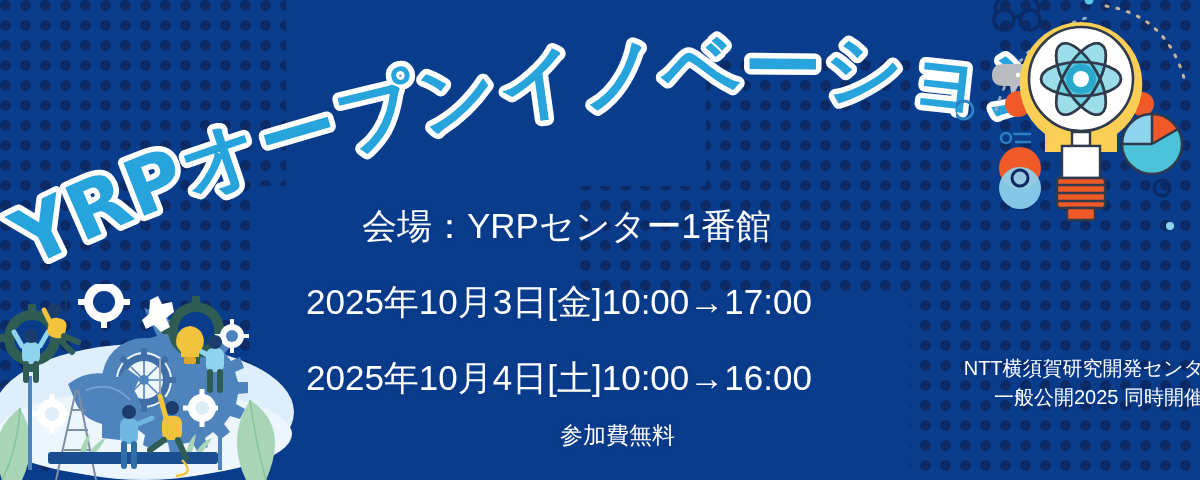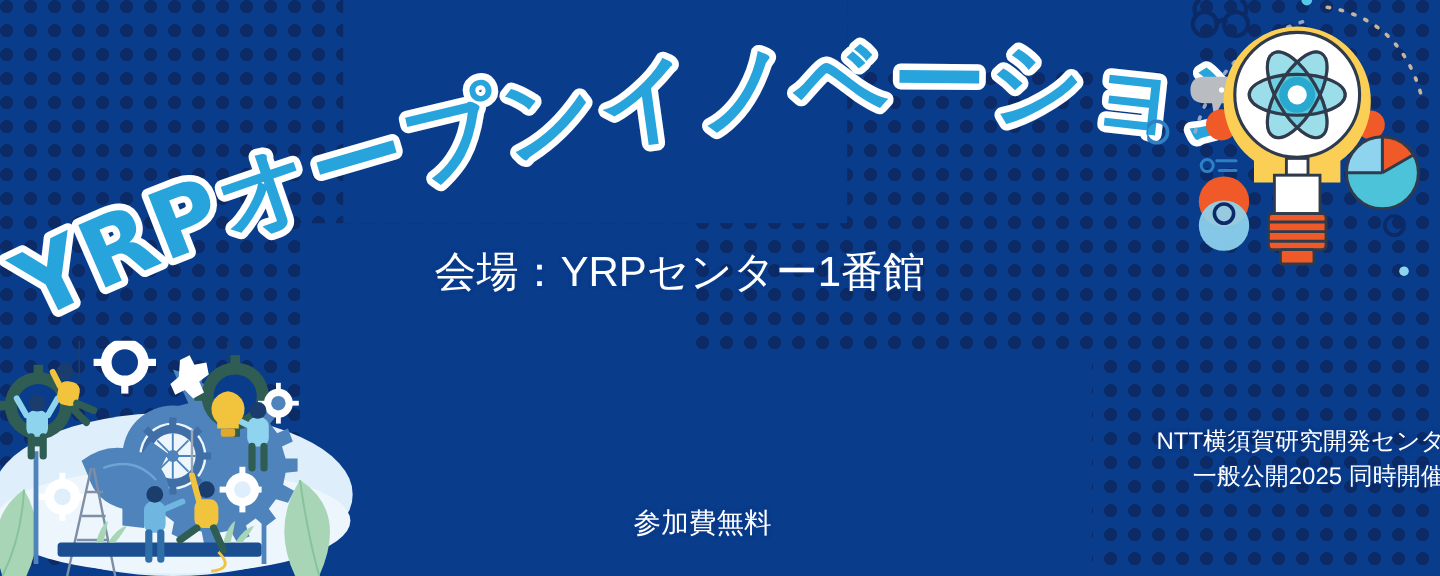--- a/index.html
+++ b/index.html
@@ -70,21 +70,21 @@
     left: 306px;
     top: 279px;
     font-size: 35px;
   }
   #date-line-2 {
     left: 306px;
     top: 355px;
     font-size: 35px;
   }
   #fee-line {
-    left: 528px;
+    left: 560px;
     top: 420px;
     font-size: 23px;
   }
   #ntt-block {
     right: -4px;
     top: 354px;
     text-align: right;
     font-size: 20px;
     line-height: 1.45;
   }
@@ -114,21 +114,23 @@
     <text class="arc-stroke">
       <textPath href="#arcpath" startOffset="0">YRPオープンイノベーションデー2025</textPath>
     </text>
     <text class="arc-fill">
       <textPath href="#arcpath" startOffset="0">YRPオープンイノベーションデー2025</textPath>
     </text>
   </svg>
 
   <div class="info" id="venue-line">会場：YRPセンター1番館</div>
 
-
+  <div class="info" id="date-line-1">2025年10月3日[金]10:00→17:00</div>
+
+  <div class="info" id="date-line-2">2025年10月4日[土]10:00→16:00</div>
 
   <div class="info" id="fee-line">参加費無料</div>
 
   <div class="info" id="ntt-block">
     <div>NTT横須賀研究開発センタ</div>
     <div>一般公開2025 同時開催</div>
   </div>
 
   <svg class="deco" id="bulb-art" viewBox="0 0 250 250">
 

